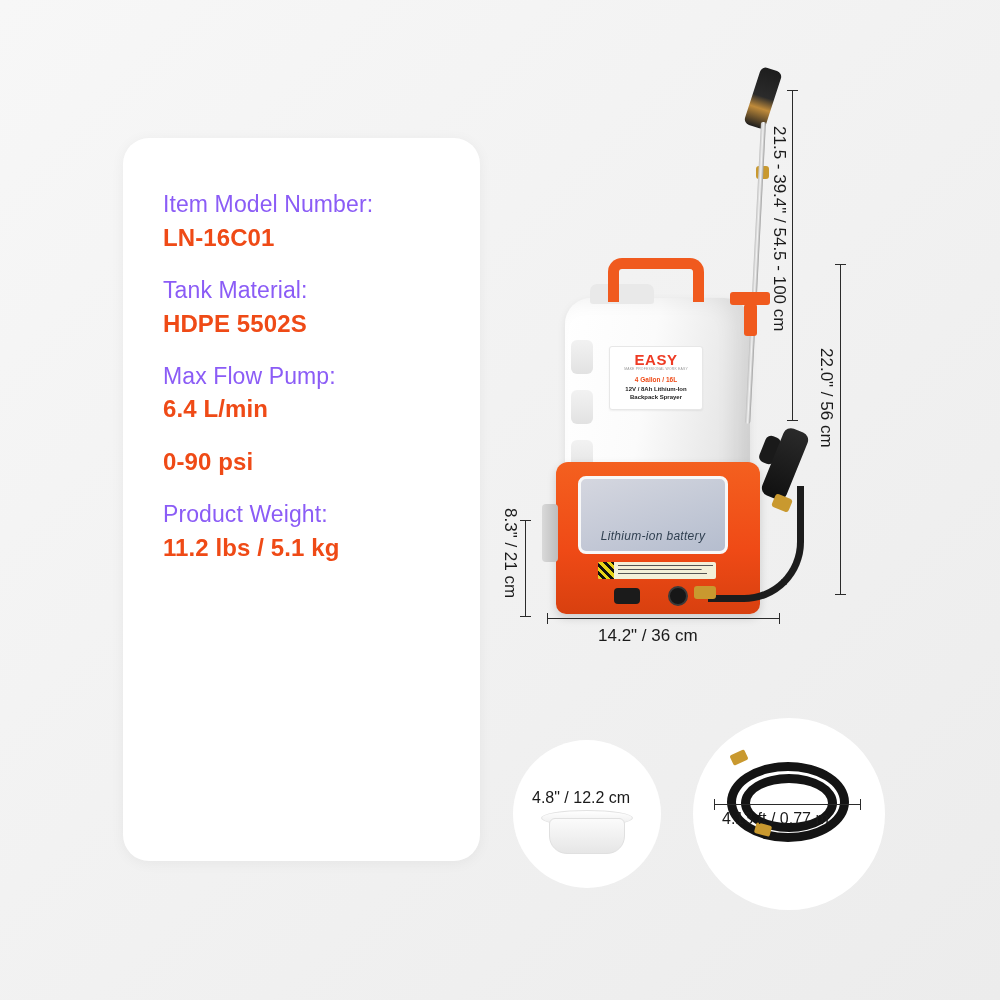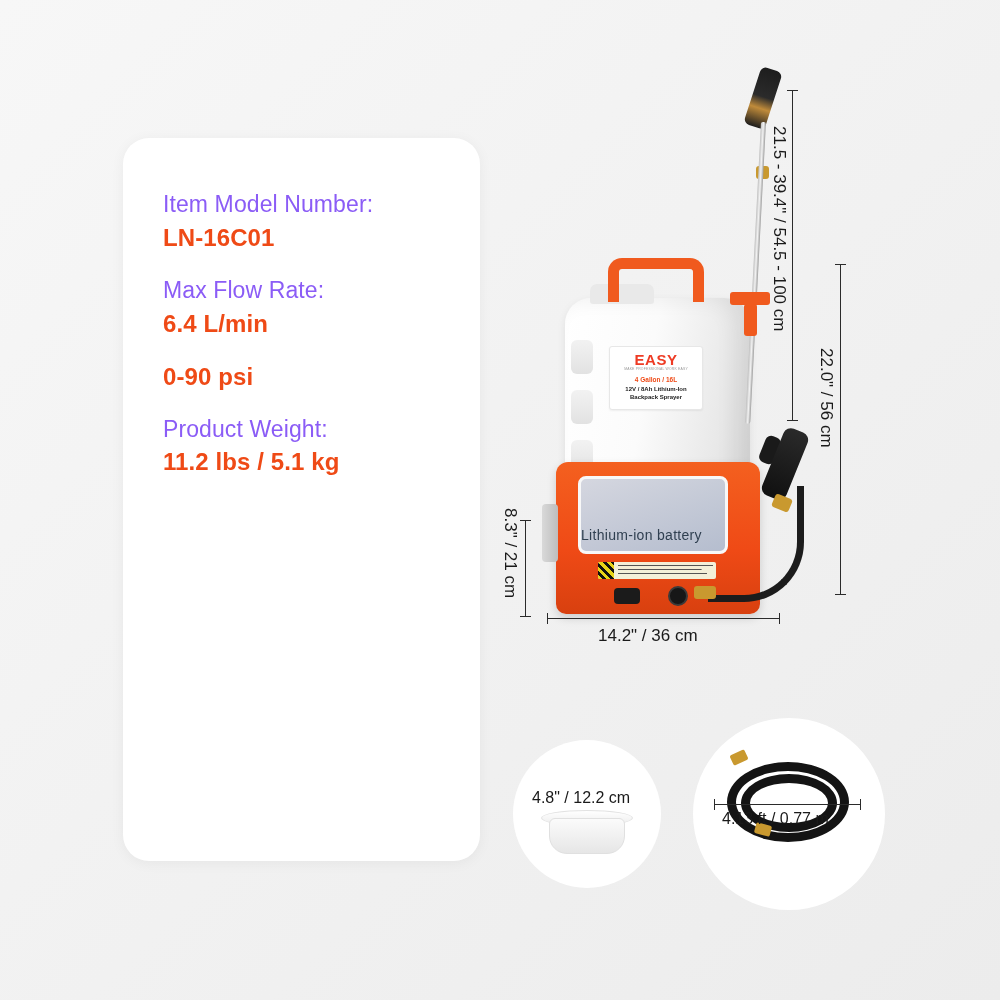--- a/index.html
+++ b/index.html
@@ -188,23 +188,25 @@
     background: linear-gradient(160deg, rgba(210,225,240,0.92), rgba(176,199,222,0.92));
     border: 3px solid #f8f8f8;
     border-radius: 8px;
     box-sizing: border-box;
   }
   .battery-text {
     position: absolute;
     left: 0;
     right: 0;
     bottom: 8px;
-    font-size: 14px;
+    text-align: center;
+    font-size: 12px;
     color: #2f3f50;
     letter-spacing: 0.3px;
+    font-style: italic;
   }
   .warn-label {
     position: absolute;
     left: 42px;
     top: 100px;
     width: 118px;
     height: 17px;
     background: #f3f0d8;
     border-radius: 2px;
     overflow: hidden;
@@ -420,23 +422,27 @@
 
   <div id="spec-card">
     <div class="spec-list">
 
       <div class="spec-block">
         <div class="spec-label">Item Model Number:</div>
         <div class="spec-value">LN-16C01</div>
       </div>
 
 
-
       <div class="spec-block">
-        <div class="spec-label">Max Flow Rate:</div>
+        <div class="spec-label">Tank Material:</div>
+        <div class="spec-value">HDPE 5502S</div>
+      </div>
+
+      <div class="spec-block">
+        <div class="spec-label">Max Flow Pump:</div>
         <div class="spec-value">6.4 L/min</div>
       </div>
 
       <div class="spec-block">
         <div class="spec-value">0-90 psi</div>
       </div>
 
       <div class="spec-block">
         <div class="spec-label">Product Weight:</div>
         <div class="spec-value">11.2 lbs / 5.1 kg</div>

